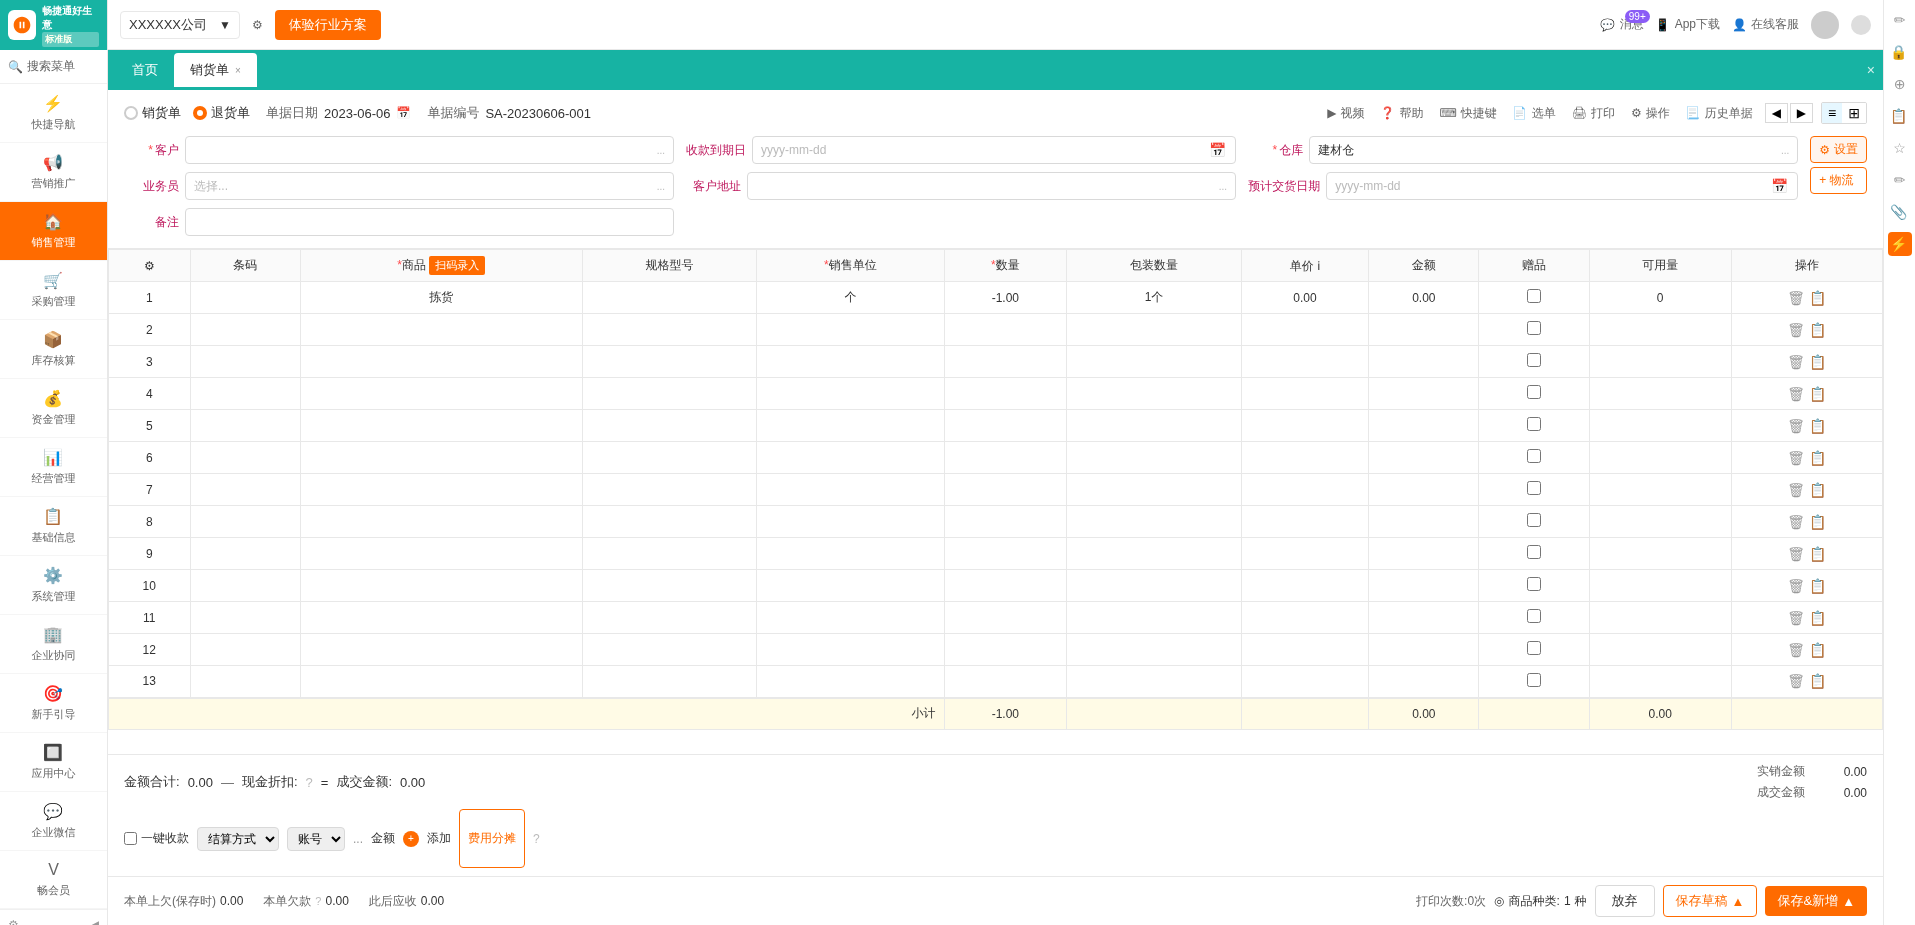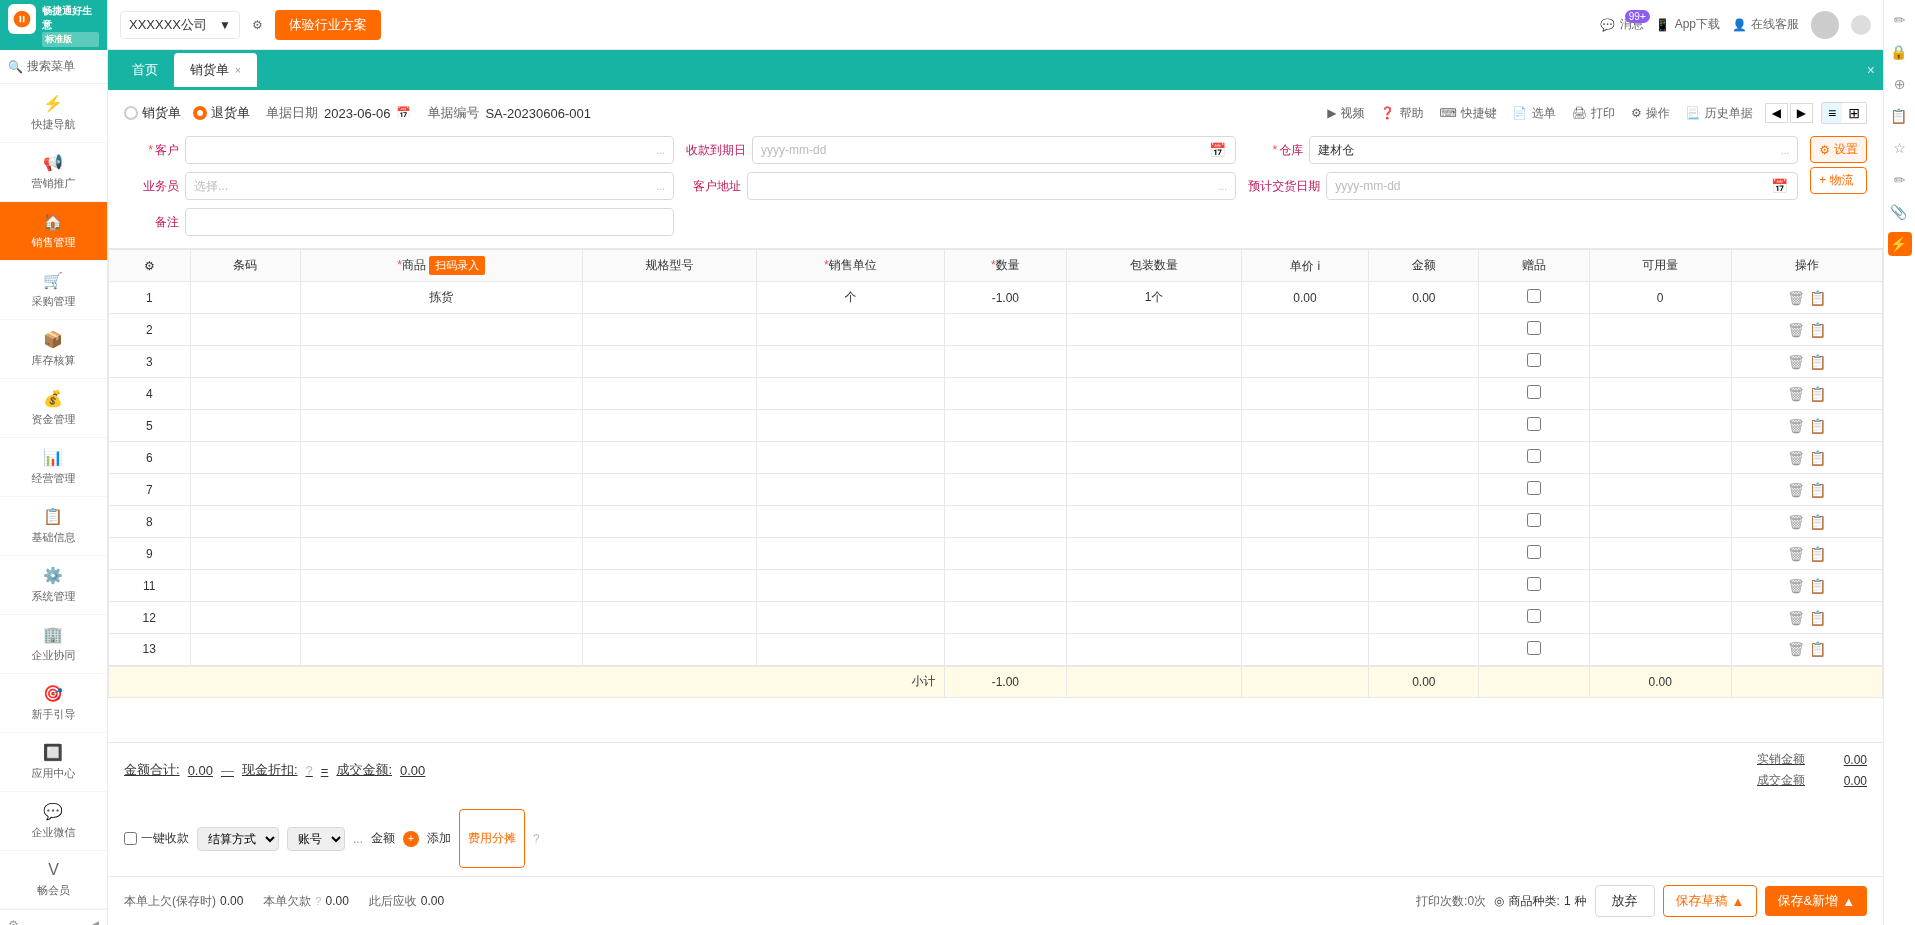--- a/index.html
+++ b/index.html
@@ -1,20 +1,20 @@
 <!DOCTYPE html>
 <html><head>
   <meta charset="utf-8">
   <style>
     * { box-sizing: border-box; margin: 0; padding: 0; }
     body { font-family: 'Microsoft YaHei', Arial, sans-serif; font-size: 12px; background: #f0f2f5; color: #333; height: 925px; overflow: hidden; display: flex; }
 
     
     .sidebar { width: 108px; background: #fff; display: flex; flex-direction: column; height: 925px; border-right: 1px solid #e8e8e8; flex-shrink: 0; }
-    .sidebar-logo { background: #17b3a3; padding: 4px 8px; display: flex; align-items: flex-start; gap: 6px; color: #fff; font-size: 11px; font-weight: bold; height: 50px; }
+    .sidebar-logo { background: #17b3a3; padding: 10px 8px; display: flex; align-items: center; gap: 6px; color: #fff; font-size: 11px; font-weight: bold; height: 50px; }
     .logo-icon { width: 30px; height: 30px; background: #fff; border-radius: 6px; display: flex; align-items: center; justify-content: center; }
     .logo-icon svg { width: 20px; height: 20px; }
     .logo-text { font-size: 10px; line-height: 1.4; }
     .logo-badge { font-size: 9px; color: #ffe; background: rgba(255,255,255,0.3); border-radius: 2px; padding: 1px 3px; }
     .sidebar-search { padding: 8px; border-bottom: 1px solid #f0f0f0; display: flex; align-items: center; gap: 4px; cursor: pointer; color: #666; font-size: 12px; }
     .sidebar-nav-item { padding: 10px 8px; display: flex; flex-direction: column; align-items: center; gap: 4px; cursor: pointer; color: #666; font-size: 11px; border-bottom: 1px solid #f5f5f5; }
     .sidebar-nav-item.active { background: #ff6b00; color: #fff; }
     .sidebar-nav-item .nav-icon { font-size: 16px; }
     .sidebar-bottom { margin-top: auto; padding: 8px; display: flex; justify-content: space-between; border-top: 1px solid #f0f0f0; }
 
@@ -76,21 +76,21 @@
     .data-table td { border: 1px solid #e8e8e8; padding: 4px 8px; text-align: center; color: #333; height: 32px; }
     .row-num { color: #999; }
     .scan-btn { background: #ff6b00; color: #fff; border: none; border-radius: 2px; padding: 2px 6px; cursor: pointer; font-size: 11px; }
     .qty-red { color: #ff4d4f; }
     .table-actions { display: flex; gap: 4px; justify-content: center; }
     .action-icon { cursor: pointer; color: #999; font-size: 14px; border: none; background: none; }
     .subtotal-row td { background: #fffbe6; font-weight: 500; border-top: 2px solid #e8e8e8; }
 
     
     .bottom-bar { background: #fff; border-top: 1px solid #e8e8e8; padding: 8px 16px; flex-shrink: 0; }
-    .amount-row { display: flex; align-items: center; gap: 8px; margin-bottom: 20px; font-size: 13px; text-decoration: underline; }
+    .amount-row { display: flex; align-items: center; gap: 8px; margin-bottom: 8px; font-size: 13px; }
     .amount-separator { color: #666; }
     .payment-row { display: flex; align-items: center; gap: 8px; font-size: 12px; }
     .checkbox-item { display: flex; align-items: center; gap: 4px; }
     .payment-select { border: 1px solid #d9d9d9; border-radius: 4px; padding: 3px 6px; font-size: 12px; }
     .add-fee-btn { background: #ff6b00; color: #fff; border: none; border-radius: 50%; width: 16px; height: 16px; cursor: pointer; font-size: 10px; }
     .expense-btn { border: 1px solid #ff6b00; color: #ff6b00; background: #fff; border-radius: 4px; padding: 20px 8px; cursor: pointer; font-size: 12px; }
     .help-icon { color: #bbb; cursor: pointer; }
 
     
     .footer-bar { background: #fff; border-top: 1px solid #e8e8e8; padding: 8px 16px; display: flex; align-items: center; flex-shrink: 0; }
@@ -556,20 +556,39 @@
                 <td><input type="checkbox" style="width: 14px; height: 14px;"></td>
                 <td></td>
                 <td>
                   <div class="table-actions">
                     <button class="action-icon">🗑</button>
                     <button class="action-icon">📋</button>
                   </div>
                 </td>
               </tr>
             <tr>
+                <td class="row-num">10</td>
+                <td></td>
+                <td></td>
+                <td></td>
+                <td></td>
+                <td></td>
+                <td></td>
+                <td></td>
+                <td></td>
+                <td><input type="checkbox" style="width: 14px; height: 14px;"></td>
+                <td></td>
+                <td>
+                  <div class="table-actions">
+                    <button class="action-icon">🗑</button>
+                    <button class="action-icon">📋</button>
+                  </div>
+                </td>
+              </tr>
+            <tr>
                 <td class="row-num">11</td>
                 <td></td>
                 <td></td>
                 <td></td>
                 <td></td>
                 <td></td>
                 <td></td>
                 <td></td>
                 <td></td>
                 <td><input type="checkbox" style="width: 14px; height: 14px;"></td>

